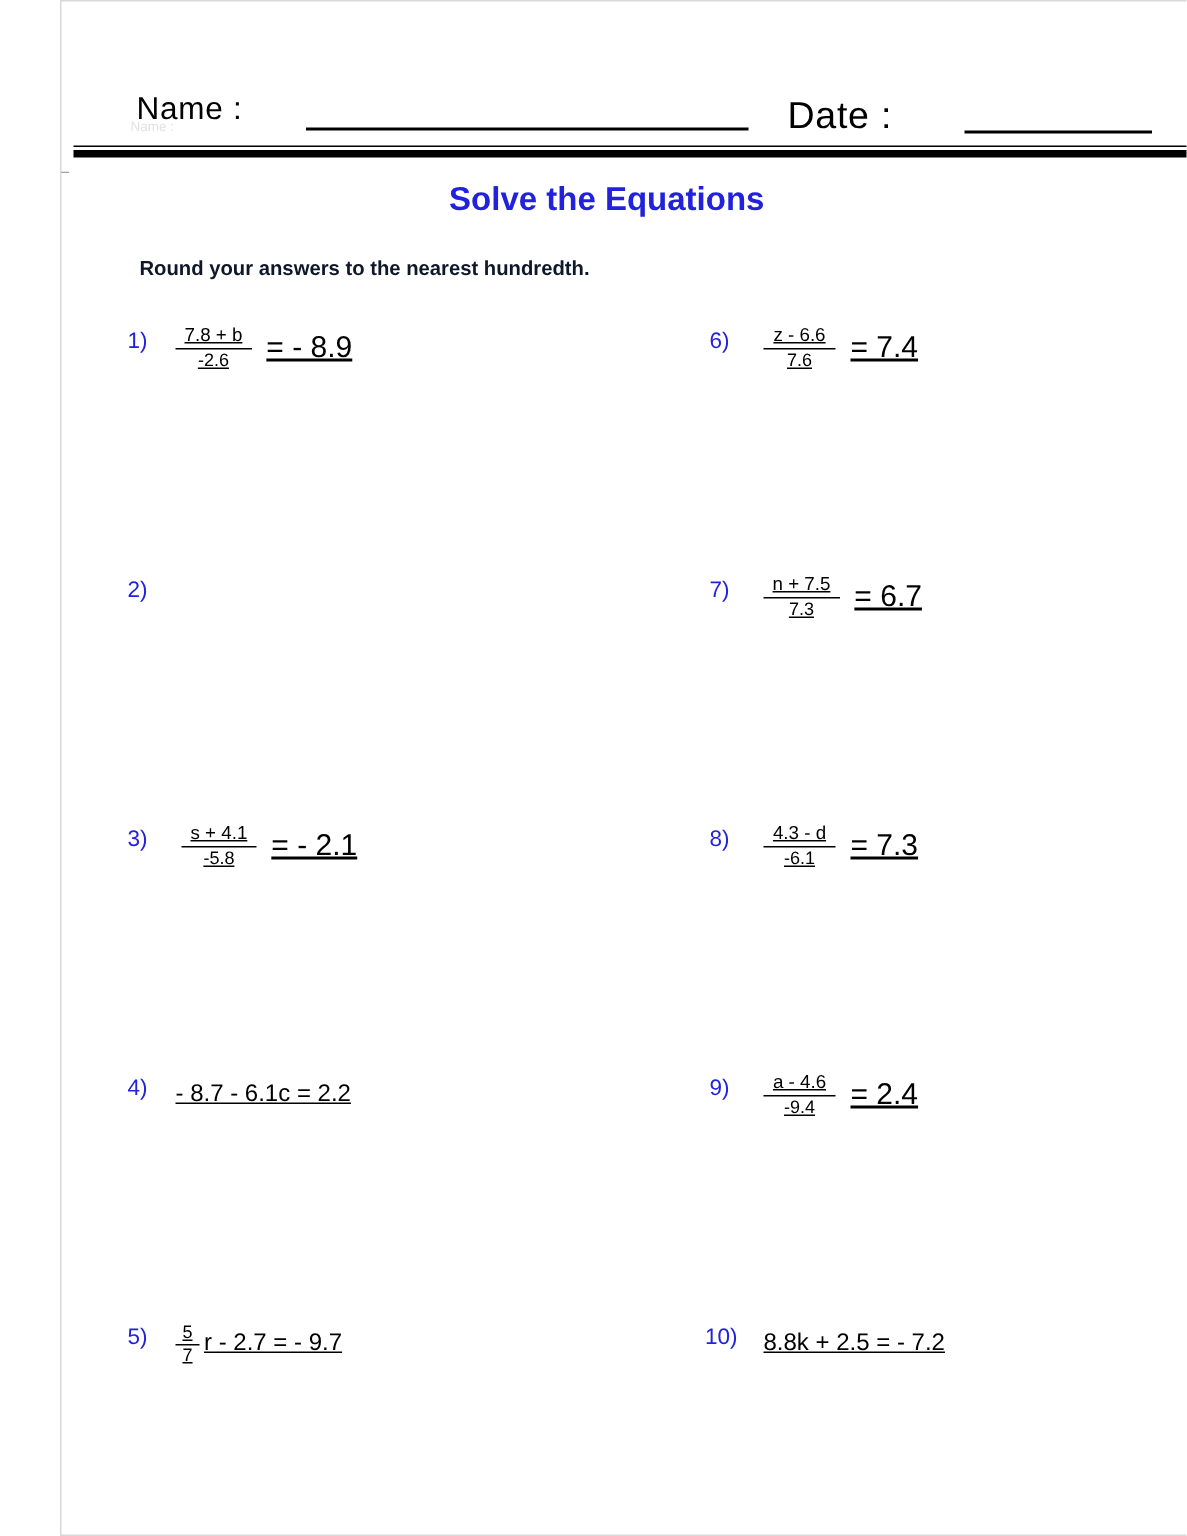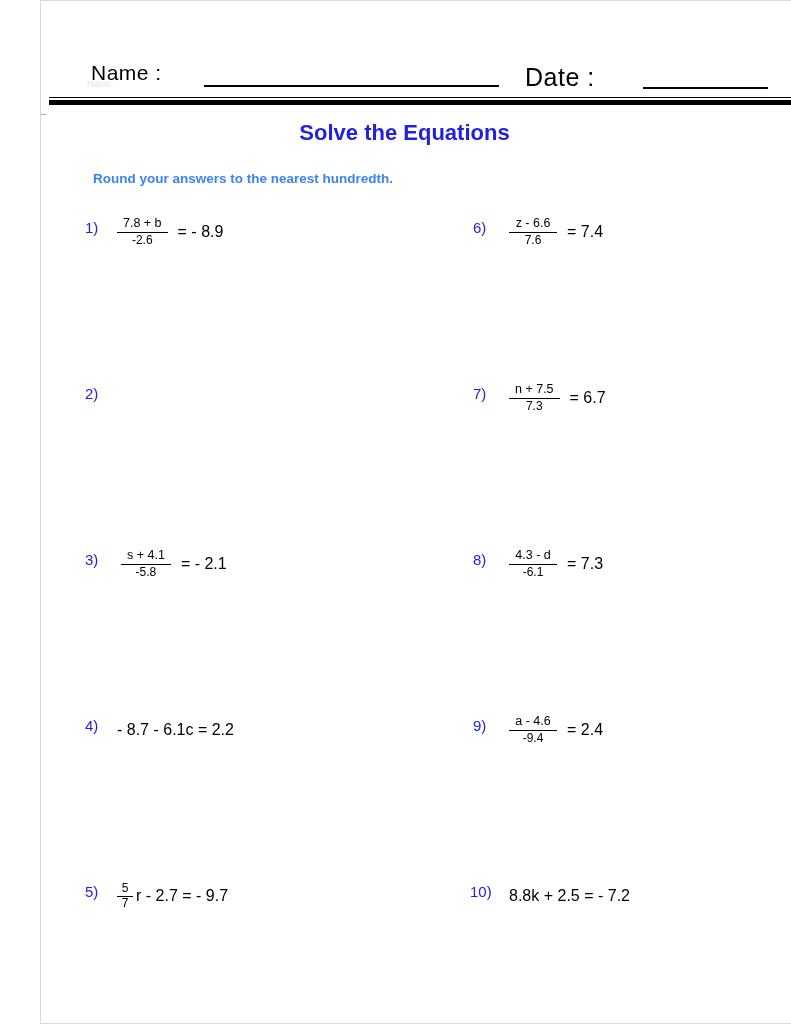--- a/index.html
+++ b/index.html
@@ -100,21 +100,21 @@
     font-size: 22px;
     font-weight: bold;
     color: #2222dd;
   }
 
   .instruction {
     position: absolute;
     left: 52px; top: 170px;
     font-size: 13.5px;
     font-weight: bold;
-    color: #3b82f6;
+    color: #0f172a;
   }
 
   
   .col-left { position: absolute; left: 44px; top: 206px; width: 360px; }
   .col-right { position: absolute; left: 432px; top: 206px; width: 350px; }
 
   .problem {
     position: relative;
     height: 166px;
   }
@@ -125,20 +125,21 @@
     color: #2222dd;
   }
   .pnum.wide { left: -3px; }
 
   .body {
     position: absolute;
     left: 32px; top: 0;
     display: flex;
     align-items: center;
     height: 50px;
+    text-decoration: underline;
   }
   .body.indent { left: 36px; }
 
   .frac {
     display: inline-flex;
     flex-direction: column;
     align-items: center;
     justify-content: center;
     line-height: 1.15;
   }
@@ -156,21 +157,21 @@
   .frac .den {
     font-size: 12px;
     padding: 1px 6px 0 6px;
     white-space: nowrap;
   }
   .frac.small .num { font-size: 12px; padding: 0 4px 0 4px; }
   .frac.small .den { font-size: 12px; padding: 0 4px 0 4px; }
   .frac.small .bar { min-width: 16px; }
 
   .rhs {
-    font-size: 16px;
+    font-size: 20px;
     margin-left: 10px;
     white-space: nowrap;
   }
   .plain {
     font-size: 16px;
     white-space: nowrap;
   }
   .var-after {
     font-size: 16px;
     margin-left: 3px;

